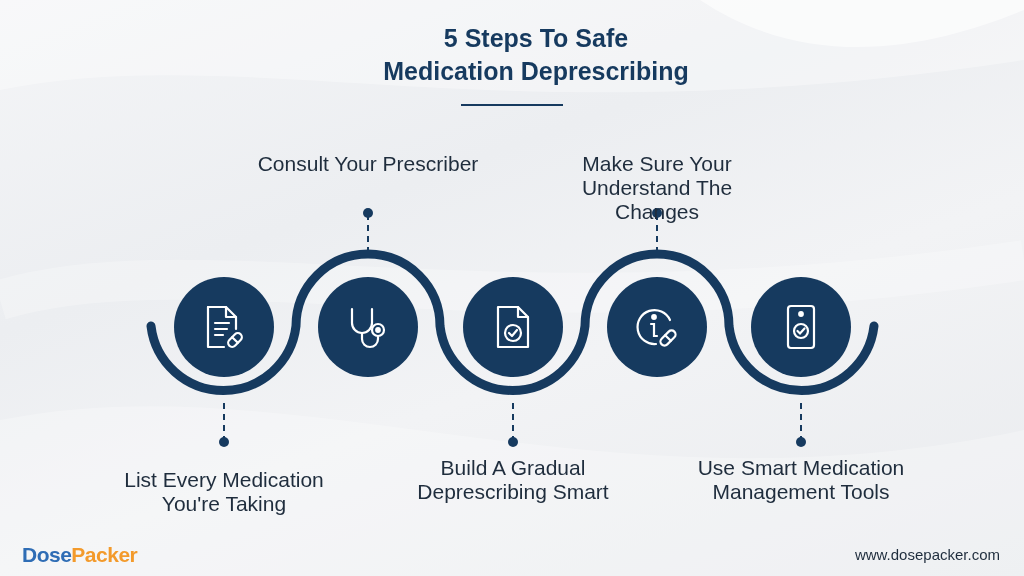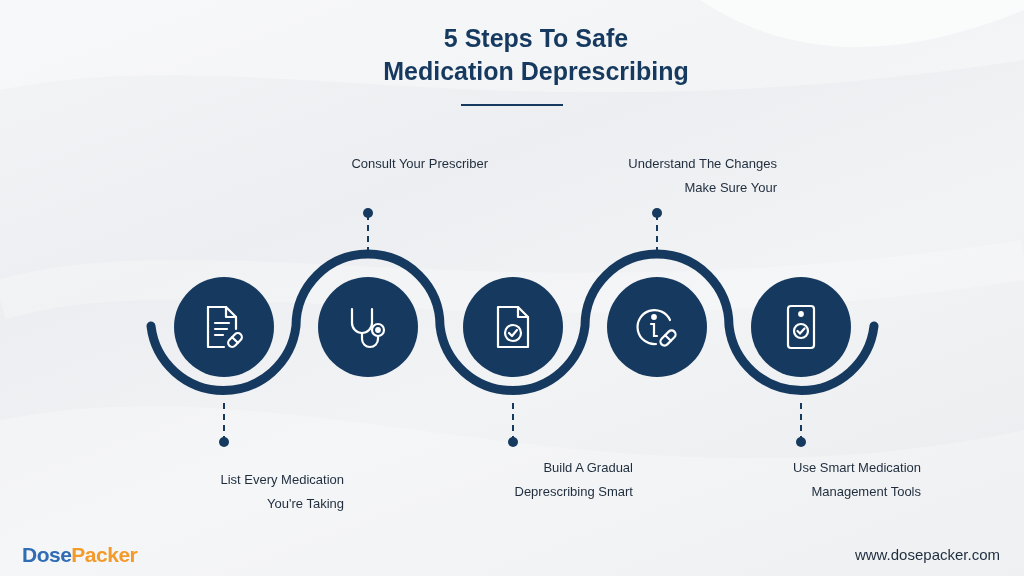--- a/index.html
+++ b/index.html
@@ -9,22 +9,22 @@
     background: linear-gradient(160deg, #f4f5f7 0%, #eceef1 35%, #f2f3f5 60%, #e9ebee 100%);
   }
   .bg-wave { position:absolute; left:0; top:0; width:1024px; height:576px; }
   .title {
     position:absolute; left:0; width:1024px; top:22px; text-align:center;
     color:#163a5f; font-weight:bold; font-size:25px; line-height:33px;padding-left:24px;
   }
   .title-rule { position:absolute; left:461px; top:104px; width:102px; height:2px; background:#163a5f; }
   .diagram { position:absolute; left:0; top:0; width:1024px; height:576px; }
   .label {
-    position:absolute; width:240px; text-align:right; color:#1f2d3d;
-    font-size:13px; line-height:24px;
+    position:absolute; width:240px; text-align:center; color:#1f2d3d;
+    font-size:21px; line-height:24px;
   }
   .node {
     position:absolute; width:100px; height:100px; border-radius:50%;
     background:#163a5f; display:flex; align-items:center; justify-content:center;
   }
   .footer-logo { position:absolute; left:22px; top:543px; font-size:21px; font-weight:bold; letter-spacing:-0.5px; }
   .footer-logo .d { color:#2f6db5; }
   .footer-logo .p { color:#f39a2b;margin-top:8px; }
   .footer-url { position:absolute; right:24px; top:546px; font-size:15px; color:#1f2d3d;text-align:right; }
 </style>
@@ -113,22 +113,22 @@
     <path d="M38 18 A17 17 0 1 0 24 42"></path>
     <circle cx="22" cy="15" r="1.8" fill="#fff"></circle>
     <path d="M19 22 H22 V34 H25"></path>
     <g transform="rotate(-45 36 36)">
         <rect x="27" y="32" width="18" height="8" rx="4"></rect>
         <line x1="36" y1="32" x2="36" y2="40"></line>
       </g>
   </svg>
 </div>
 <div class="label" style="left:537px;top:152px;">
+  <div>Make Sure Your</div>
   <div>Understand The Changes</div>
-  <div>Make Sure Your</div>
 </div>
 
 <div class="node" style="left:751px;top:277px;">
   <svg width="36" height="50" viewBox="0 0 36 50" fill="none" stroke="#fff" stroke-width="2.2" stroke-linecap="round">
     <rect x="5" y="4" width="26" height="42" rx="3"></rect>
     <circle cx="18" cy="12" r="1.8" fill="#fff"></circle>
     <circle cx="18" cy="29" r="7"></circle>
       <path d="M14.5 29 L17 31.5 L21.5 26.5"></path>
   </svg>
 </div>

